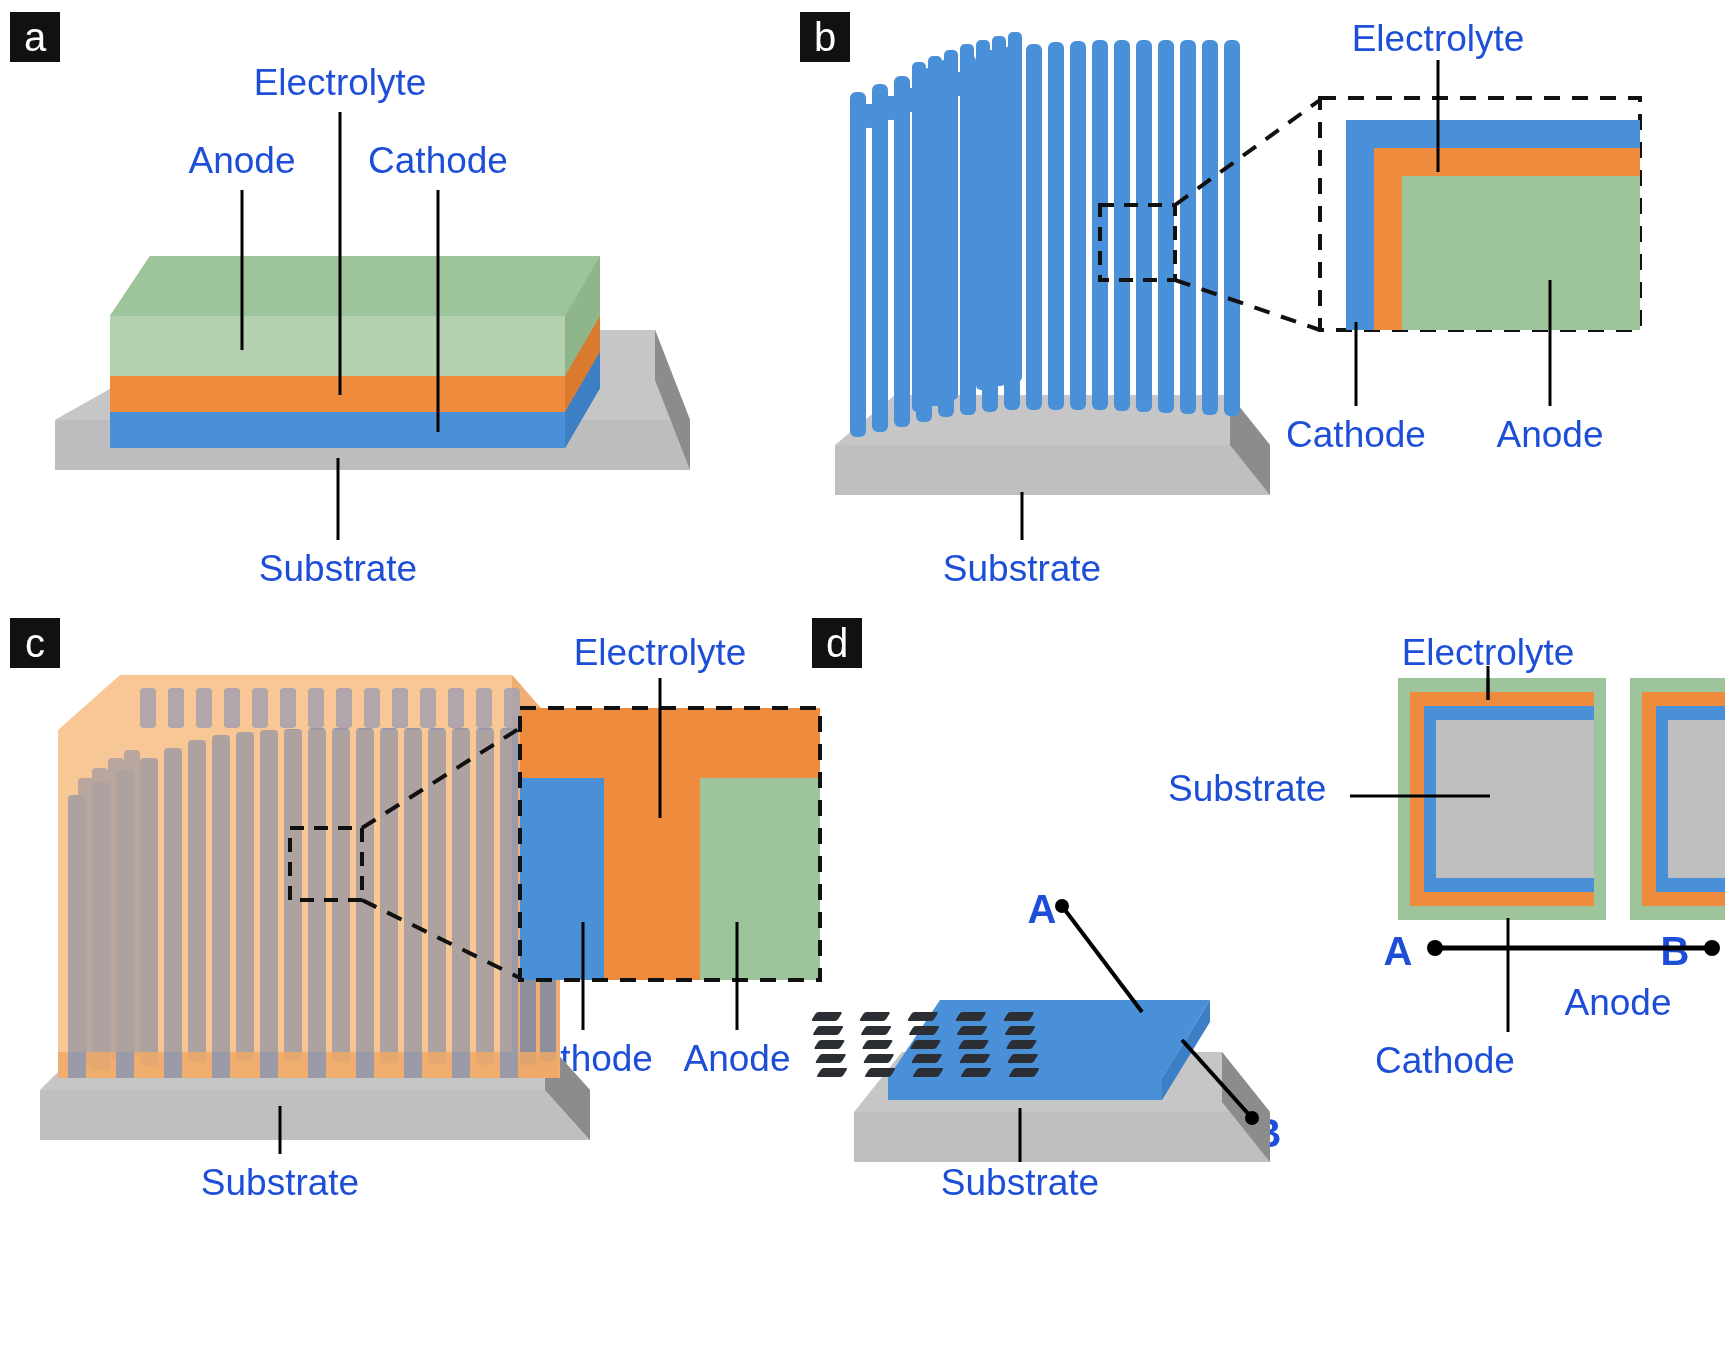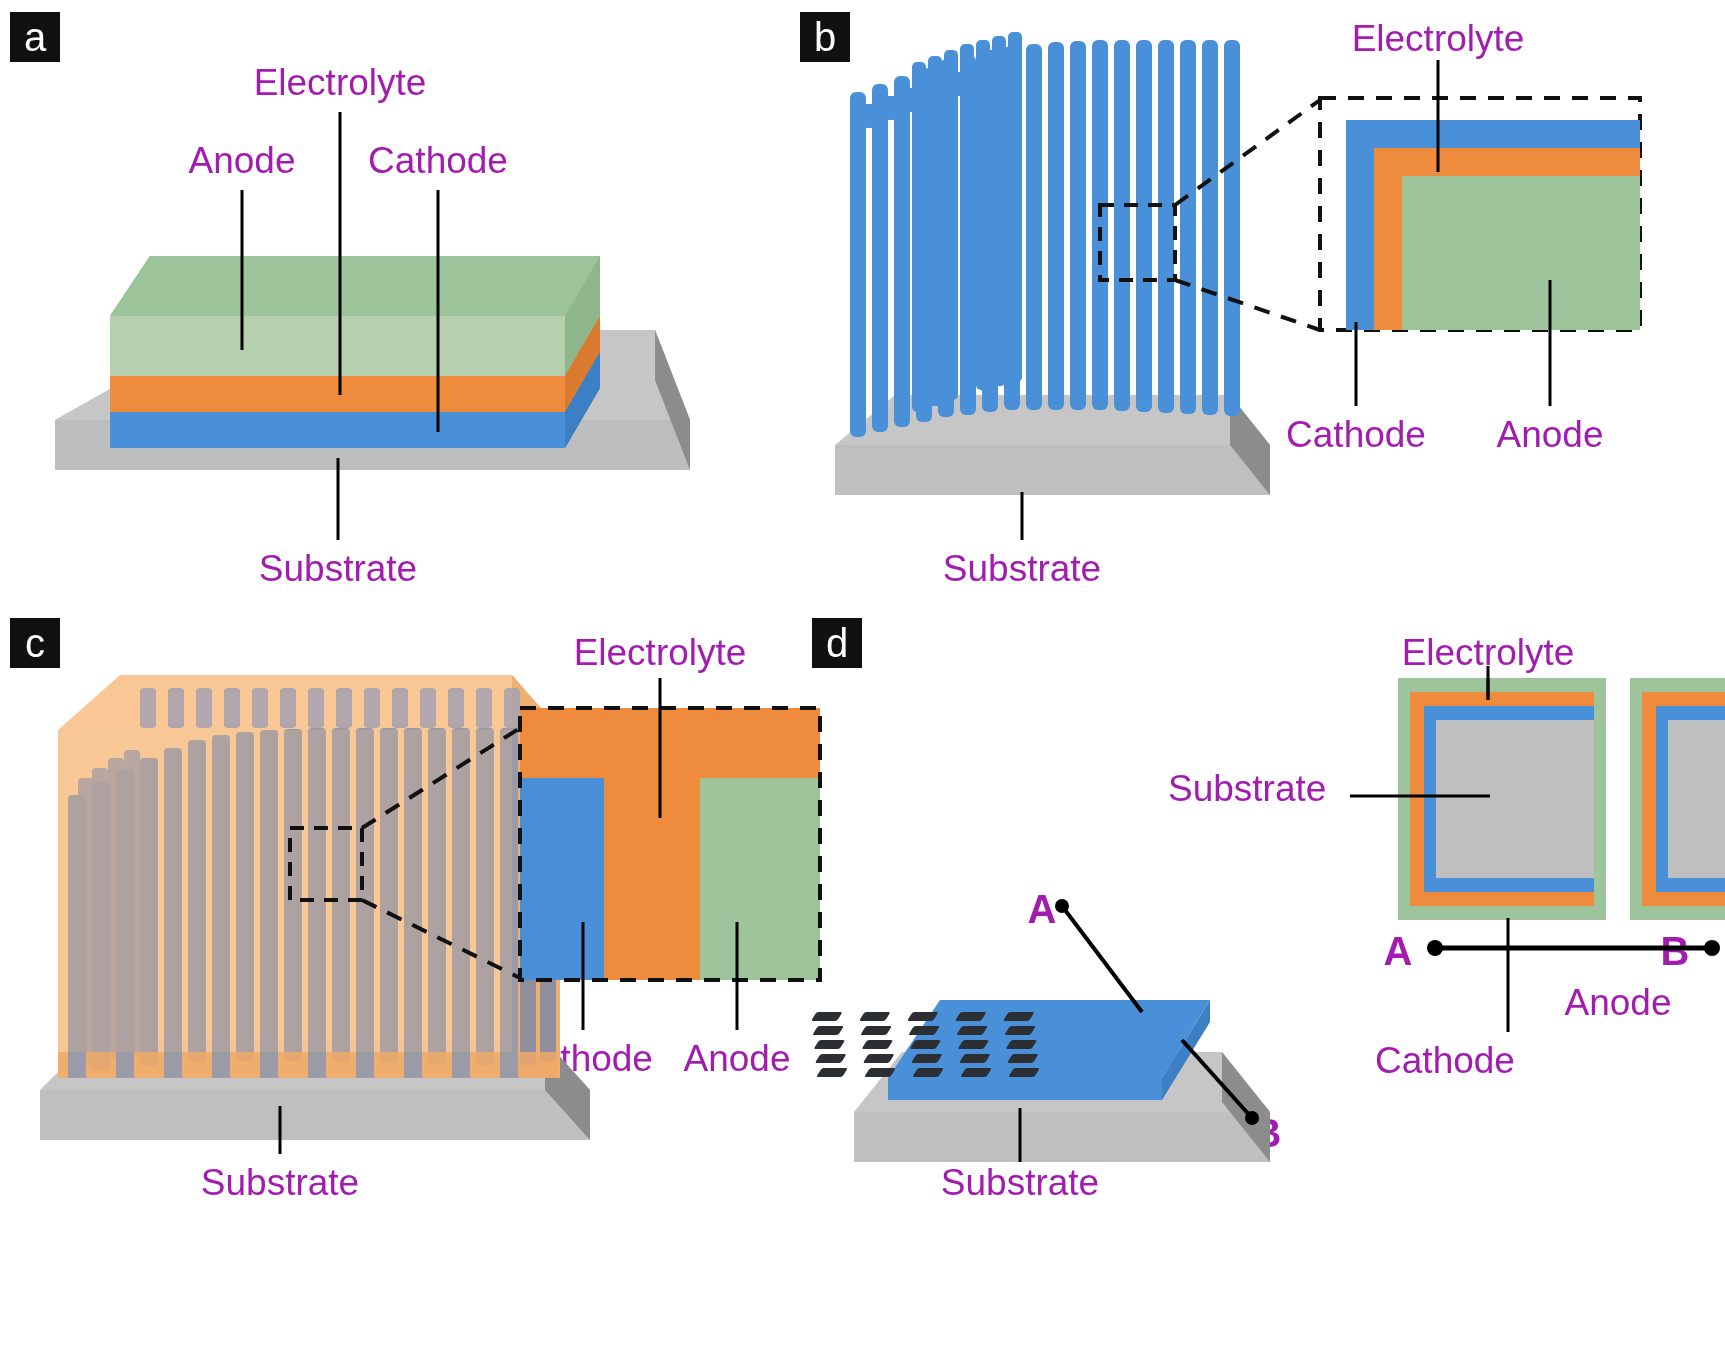--- a/index.html
+++ b/index.html
@@ -2,21 +2,21 @@
 <html><head>
 <meta charset="utf-8">
 <style>
   html,body{margin:0;padding:0;background:#ffffff;}
   body{width:1725px;height:1350px;position:relative;overflow:hidden;
        font-family:"Liberation Sans","DejaVu Sans",sans-serif;color:#000;}
   .panel{position:absolute;}
   .badge{position:absolute;width:50px;height:50px;background:#111111;color:#ffffff;
          font-size:40px;line-height:50px;text-align:center;font-weight:400;
          font-family:"Liberation Sans","DejaVu Sans",sans-serif;}
-  .lbl{position:absolute;font-size:37px;line-height:42px;white-space:nowrap;color:#a21caf;}
+  .lbl{position:absolute;font-size:37px;line-height:42px;white-space:nowrap;color:#1d4ed8;}
   .lbl.ctr{transform:translateX(-50%);}
   .bold{font-weight:bold;font-size:40px;}
   svg{position:absolute;left:0;top:0;overflow:visible;}
   .dot{fill:#000;}
 </style>
 </head>
 <body>
 
 <div class="panel" style="left:0;top:0;width:790px;height:600px;">
 

